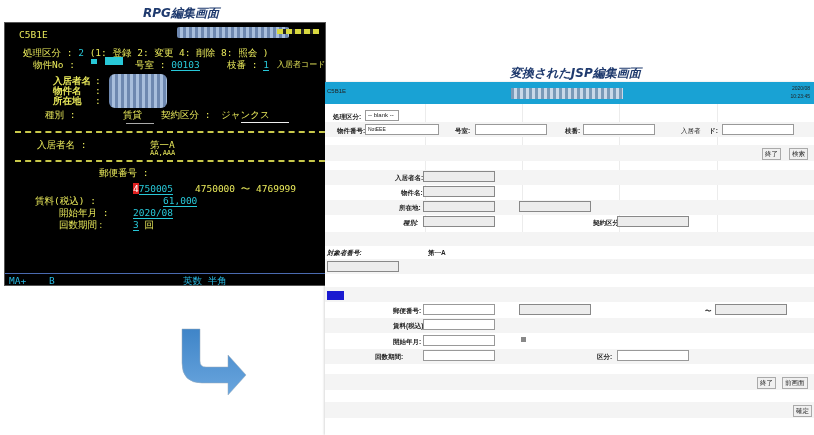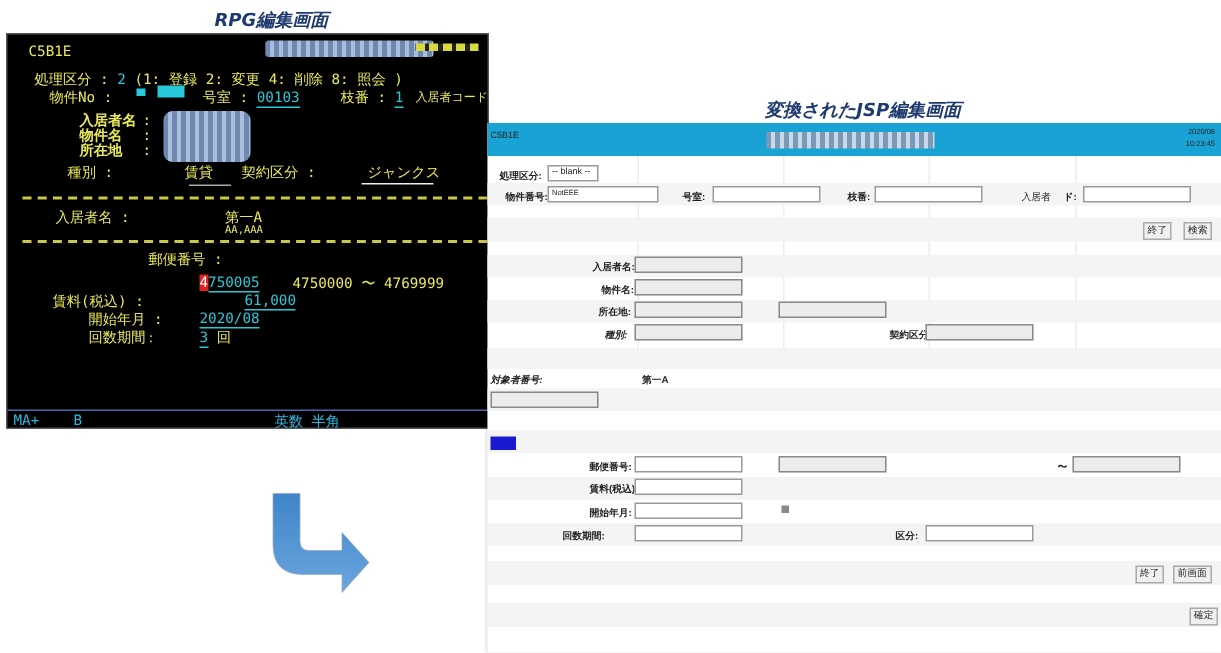--- a/index.html
+++ b/index.html
@@ -55,21 +55,21 @@
   <div class="r" style="left:90px;top:53px;line-height:10px;">
       <div>:</div>
       <div>:</div>
       <div>:</div>
     </div>
   <div class="r blur" style="left:104px;top:51px;width:58px;height:34px;"></div>
 
   <div class="r" style="left:40px;top:86px;"><span>種別</span>  :</div>
   <div class="r" style="left:118px;top:86px;">賃貸</div>
   <div class="r" style="left:156px;top:86px;"><span>契約区分</span> :</div>
-  <div class="r" style="left:240px;top:86px;font-family:Liberation Mono, monospace;">ジャンクス</div>
+  <div class="r" style="left:216px;top:86px;font-family:Liberation Mono, monospace;">ジャンクス</div>
   <div class="r" style="left:121px;top:100px;width:28px;height:1px;background:#aaa;"></div>
   <div class="r" style="left:236px;top:99px;width:48px;height:1px;background:#eee;"></div>
 
   <div class="eq" style="top:108px;"></div>
   <div class="r" style="left:32px;top:116px;"><span>入居者名</span> :</div>
   <div class="r" style="left:145px;top:116px;">第一A</div>
   <div class="r" style="left:145px;top:126px;font-size:7px;">AA,AAA</div>
   <div class="eq" style="top:137px;"></div>
 
   <div class="r" style="left:62px;top:144px;padding-left:32px;"><span>郵便番号</span> :</div>

